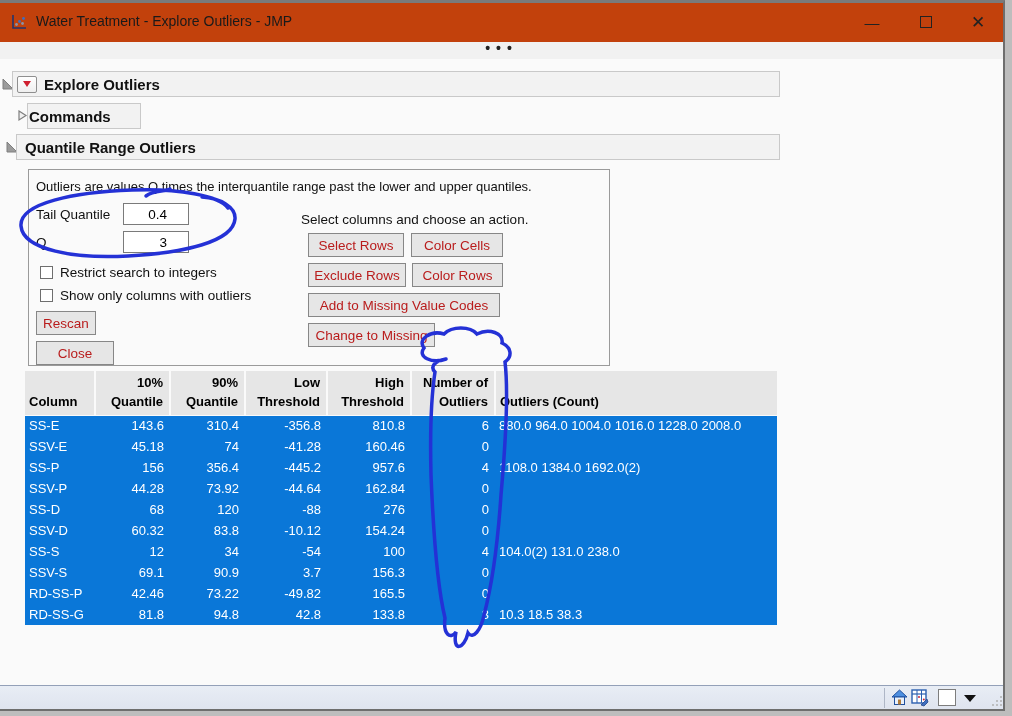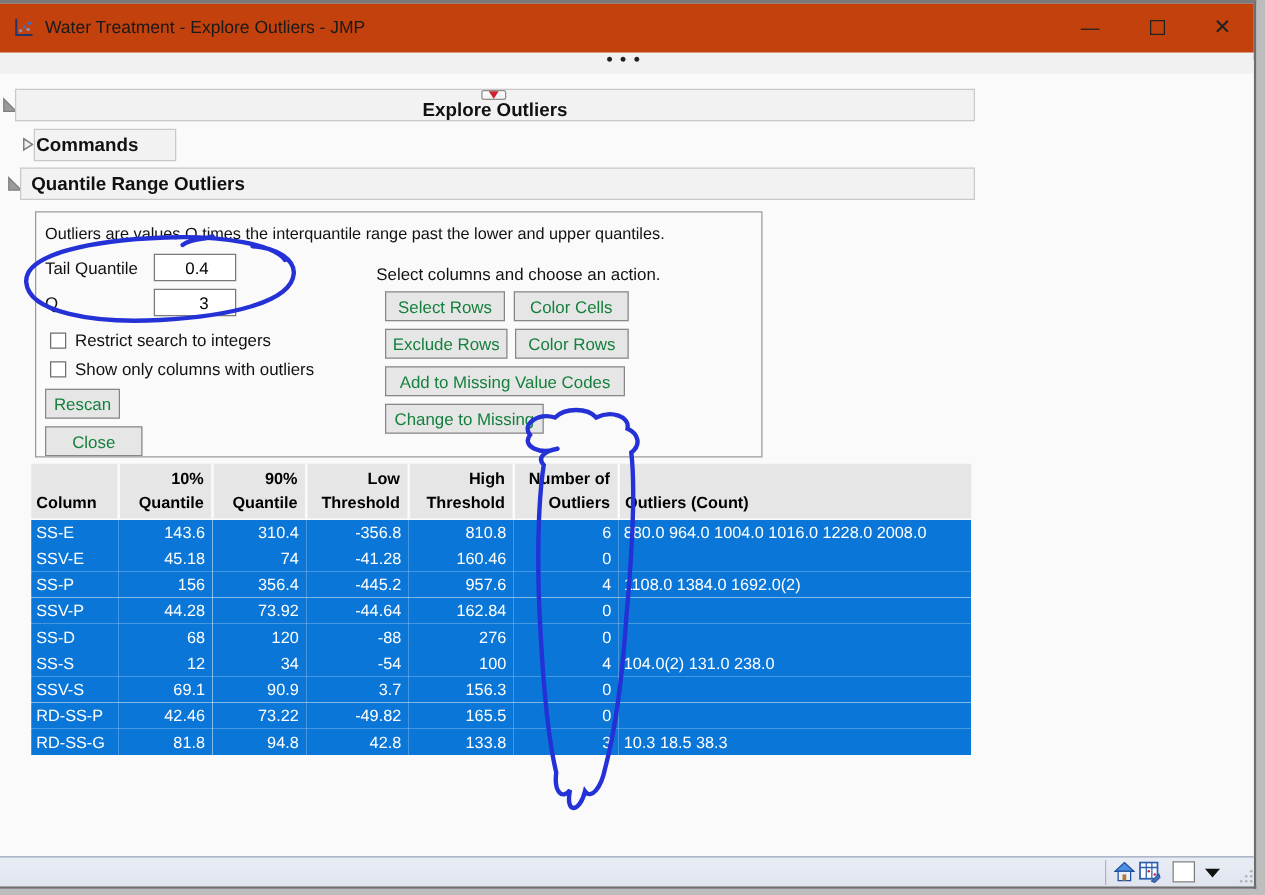--- a/index.html
+++ b/index.html
@@ -75,21 +75,21 @@
     width:66px; height:22px; border:1px solid #7a7a7a; background:#fff;
     font-size:13.5px; text-align:right; padding-right:21px;
     font-family:"Liberation Sans","DejaVu Sans",sans-serif;
   }
   .check-row { position:absolute; left:11px; display:flex; align-items:center; gap:7px; }
   .checkbox { width:13px; height:13px; border:1px solid #6e6e6e; background:#fff; }
   .check-label { font-size:13.5px; }
   .btn {
     position:absolute; height:24px;
     background:#e6e6e6; border:1px solid #878787;
-    font-size:13.5px; color:#15803d;
+    font-size:13.5px; color:#b91c1c;
     display:flex; align-items:center; justify-content:center;
     font-family:"Liberation Sans","DejaVu Sans",sans-serif;
   }
   .action-caption { position:absolute; left:272px; top:42px; font-size:13.5px; }
   
   .outlier-table {
     position:absolute; left:25px; top:312px; width:752px;
     border-collapse:collapse; table-layout:fixed; font-size:13px;
   }
   .outlier-table th {
@@ -147,21 +147,21 @@
 
   <div class="dots-strip">
     <span>•••</span>
   </div>
 
   <div class="content">
 
     <svg class="disclosure" style="left:1px; top:18px;" viewBox="0 0 13 13">
       <polygon points="2,2 2,12 12,12" fill="#9b9b9b" stroke="#7e7e7e" stroke-width="1"></polygon>
     </svg>
-    <div class="outline-bar" style="left:12px; top:12px; width:768px;flex-direction:column;">
+    <div class="outline-bar" style="left:12px; top:12px; width:768px;">
       <span class="red-tri-btn">
           <span class="red-tri"></span>
         </span>
       <span class="outline-title">Explore Outliers</span>
     </div>
 
     <svg class="disclosure" style="left:16px; top:50px;" viewBox="0 0 13 13">
       <polygon points="3,2 10,6.5 3,11" fill="#f0f0f0" stroke="#7e7e7e" stroke-width="1.2"></polygon>
     </svg>
     <div class="outline-bar" style="left:27px; top:44px; width:114px;">
@@ -304,20 +304,29 @@
           <tr>
         <td class="txt">SS-D</td>
         <td class="num">68</td>
         <td class="num">120</td>
         <td class="num">-88</td>
         <td class="num">276</td>
         <td class="num">0</td>
         <td class="txt"></td>
       </tr>
           <tr>
+        <td class="txt">SSV-D</td>
+        <td class="num">60.32</td>
+        <td class="num">83.8</td>
+        <td class="num">-10.12</td>
+        <td class="num">154.24</td>
+        <td class="num">0</td>
+        <td class="txt"></td>
+      </tr>
+          <tr>
         <td class="txt">SS-S</td>
         <td class="num">12</td>
         <td class="num">34</td>
         <td class="num">-54</td>
         <td class="num">100</td>
         <td class="num">4</td>
         <td class="txt">104.0(2) 131.0 238.0</td>
       </tr>
           <tr>
         <td class="txt">SSV-S</td>

